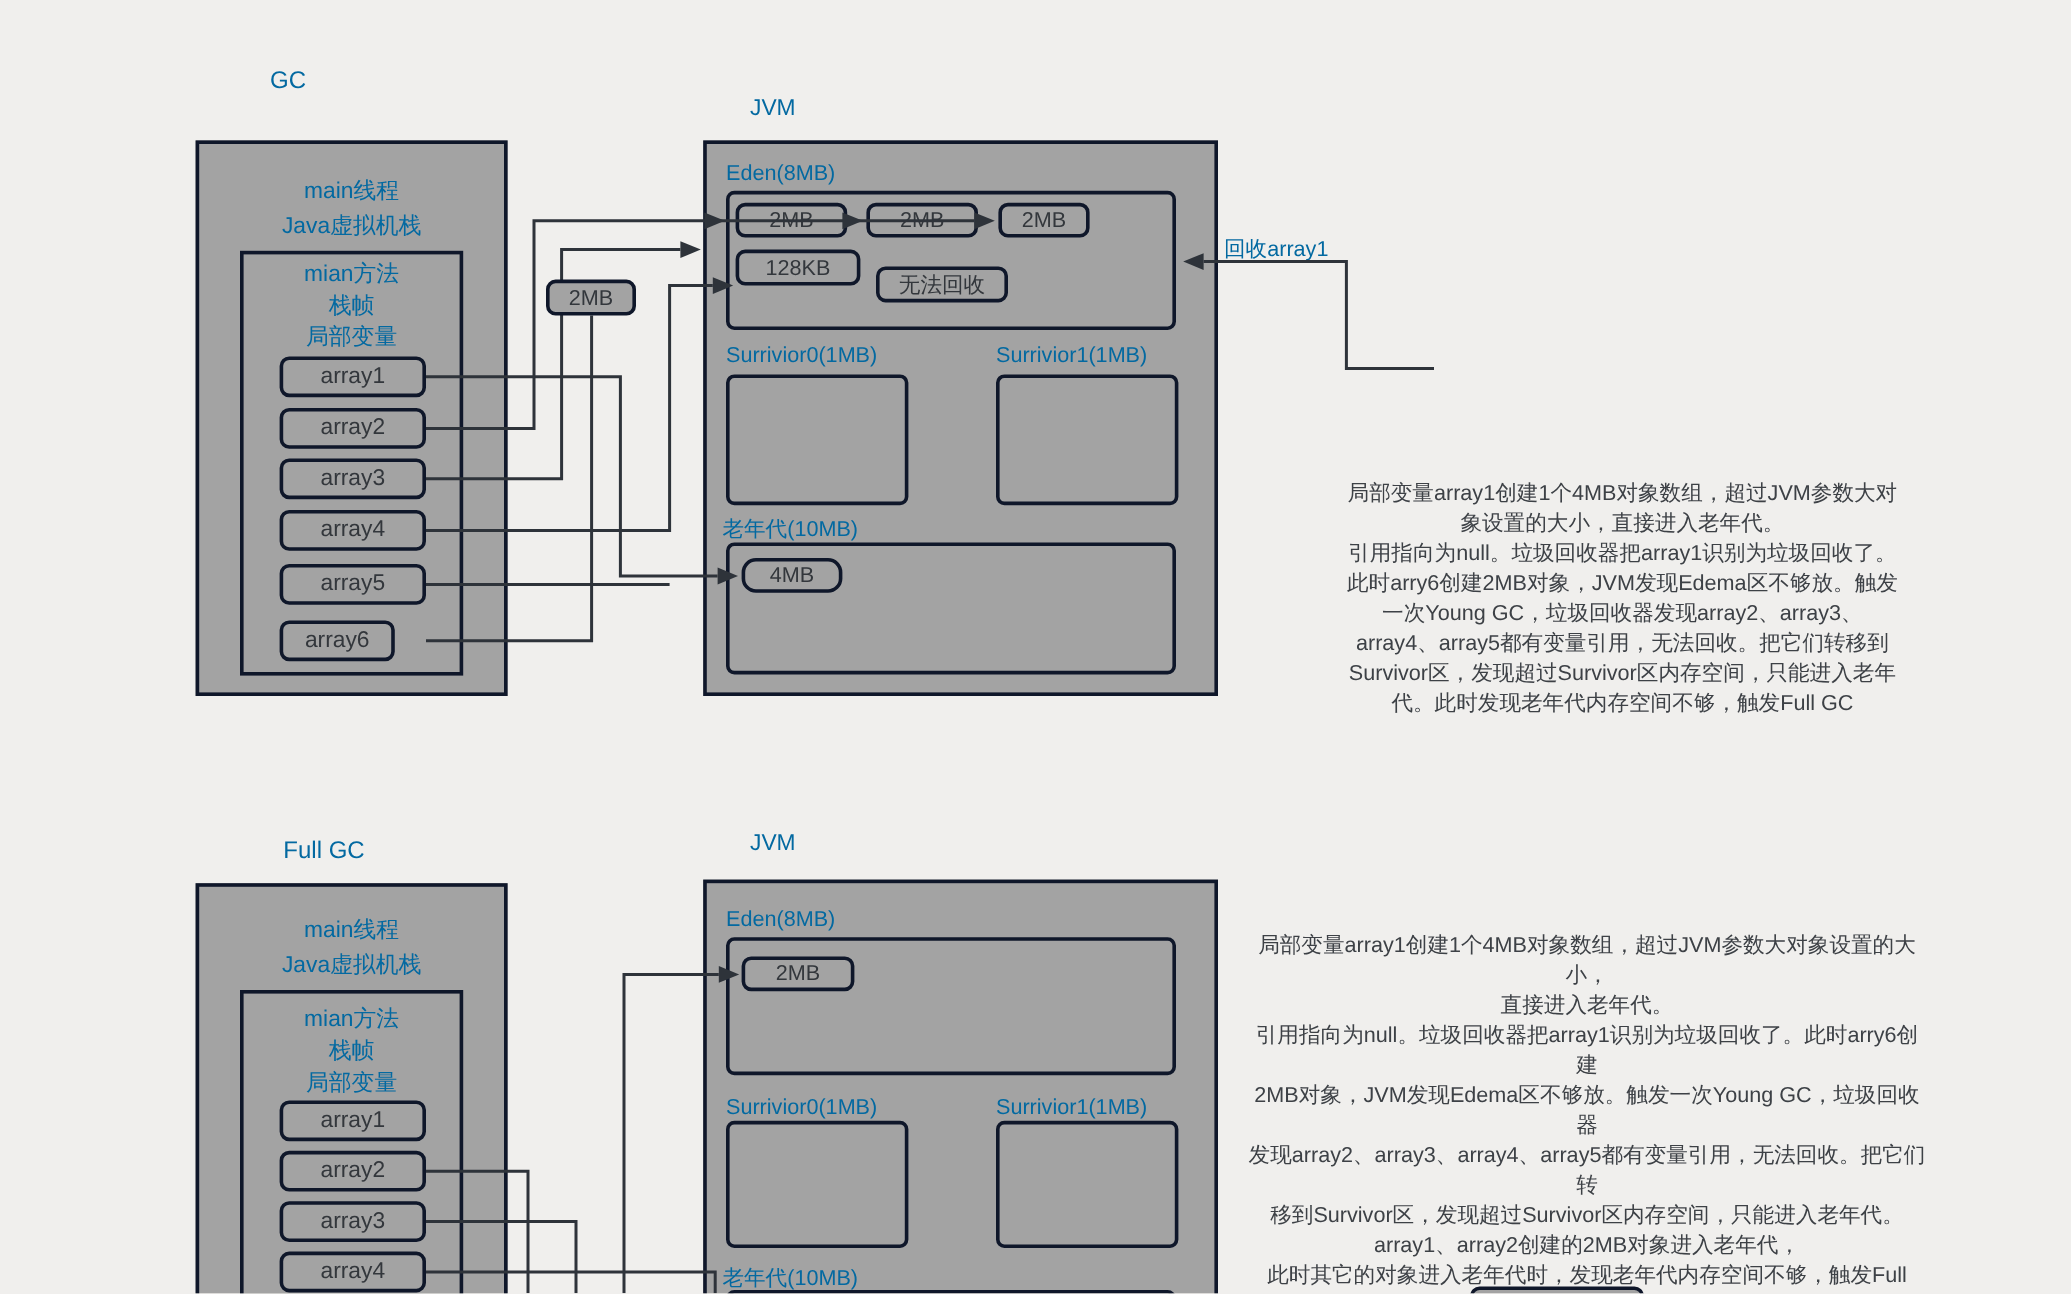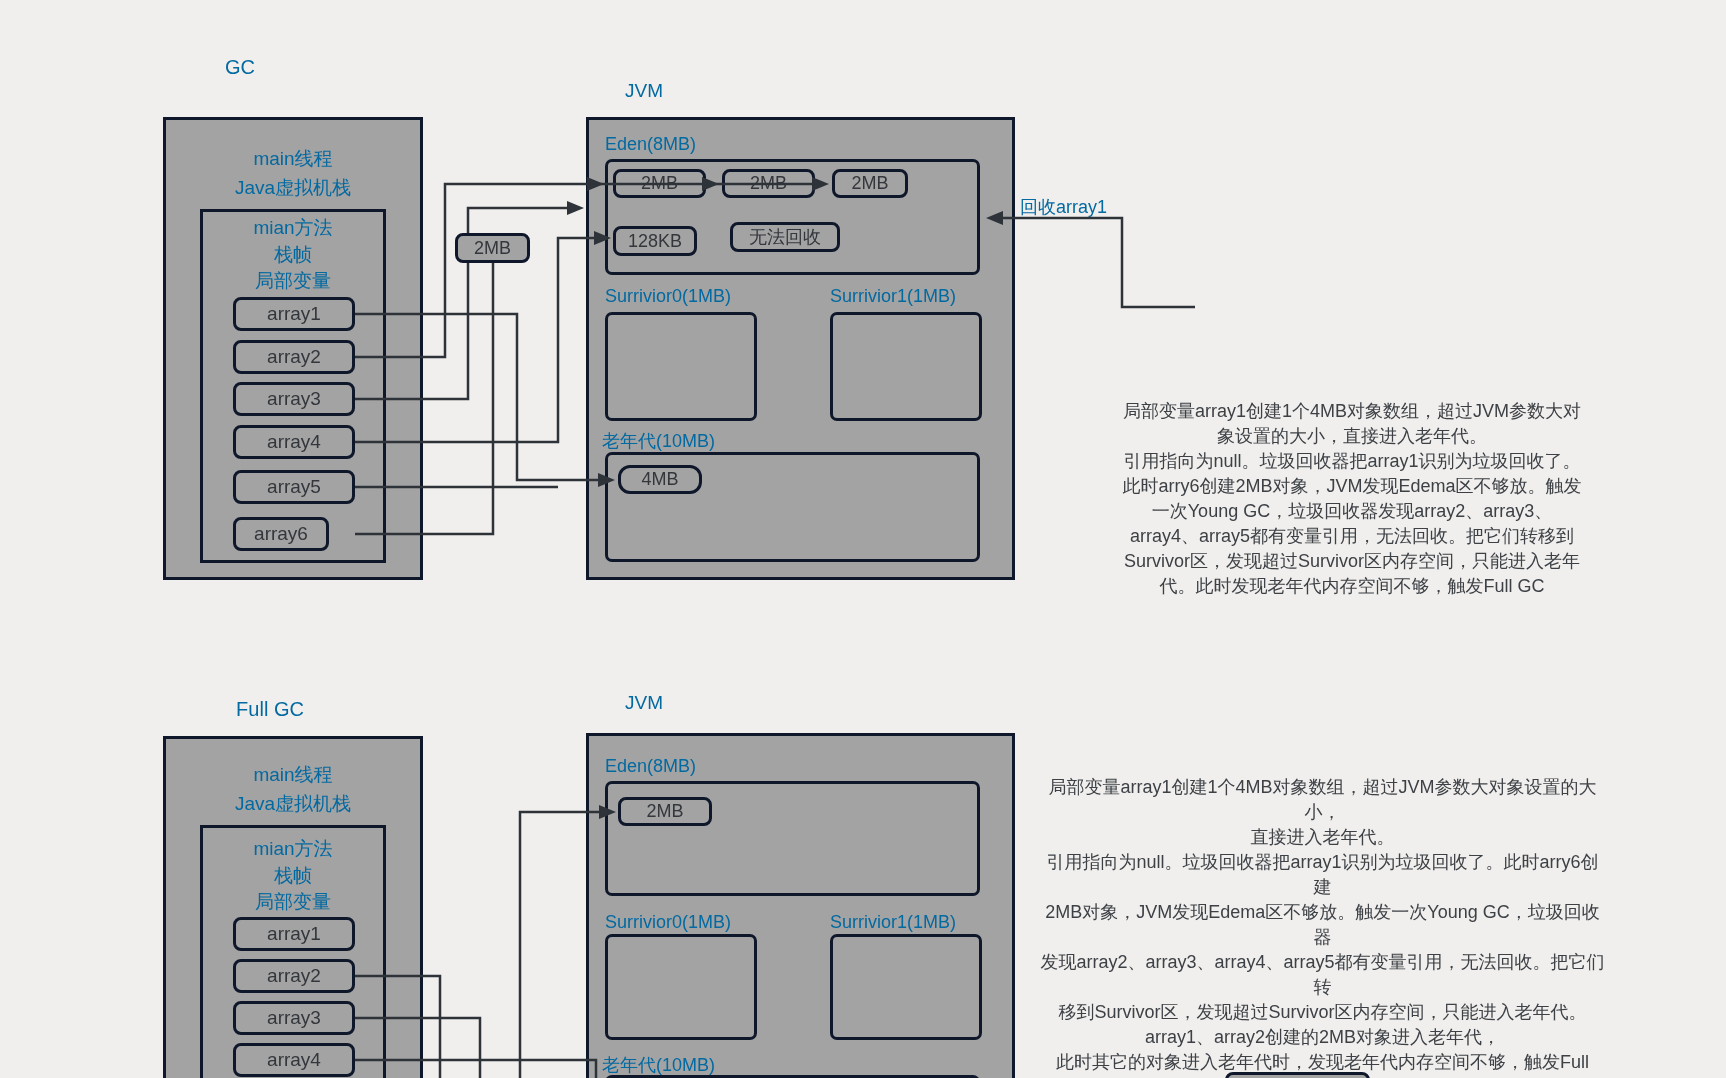--- a/index.html
+++ b/index.html
@@ -41,21 +41,21 @@
   <div class="box rbox vartxt" style="left:233px;top:470px;width:122px;height:34px;">array5</div>
   <div class="box rbox vartxt" style="left:233px;top:517px;width:96px;height:34px;">array6</div>
 
   <div class="lbl ctr" style="left:604px;top:80px;width:80px;font-size:19px;">JVM</div>
   <div class="box" style="left:586px;top:117px;width:429px;height:463px;"></div>
   <div class="lbl" style="left:605px;top:134px;">Eden(8MB)</div>
   <div class="box region" style="left:605px;top:159px;width:375px;height:116px;"></div>
   <div class="box rbox" style="left:613px;top:169px;width:93px;height:29px;">2MB</div>
   <div class="box rbox" style="left:722px;top:169px;width:93px;height:29px;">2MB</div>
   <div class="box rbox" style="left:832px;top:169px;width:76px;height:29px;">2MB</div>
-  <div class="box rbox" style="left:613px;top:226px;width:84px;height:30px;">128KB</div>
+  <div class="box rbox" style="left:613px;top:208px;width:104px;height:30px;">128KB</div>
   <div class="box rbox" style="left:730px;top:222px;width:110px;height:30px;">无法回收</div>
 
   <div class="lbl" style="left:605px;top:286px;">Surrivior0(1MB)</div>
   <div class="lbl" style="left:830px;top:286px;">Surrivior1(1MB)</div>
   <div class="box region" style="left:605px;top:312px;width:152px;height:109px;"></div>
   <div class="box region" style="left:830px;top:312px;width:152px;height:109px;"></div>
 
   <div class="lbl" style="left:602px;top:429px;">老年代(10MB)</div>
   <div class="box region" style="left:605px;top:452px;width:375px;height:110px;"></div>
   <div class="box rbox" style="left:618px;top:465px;width:84px;height:29px;border-radius:12px;">4MB</div>

